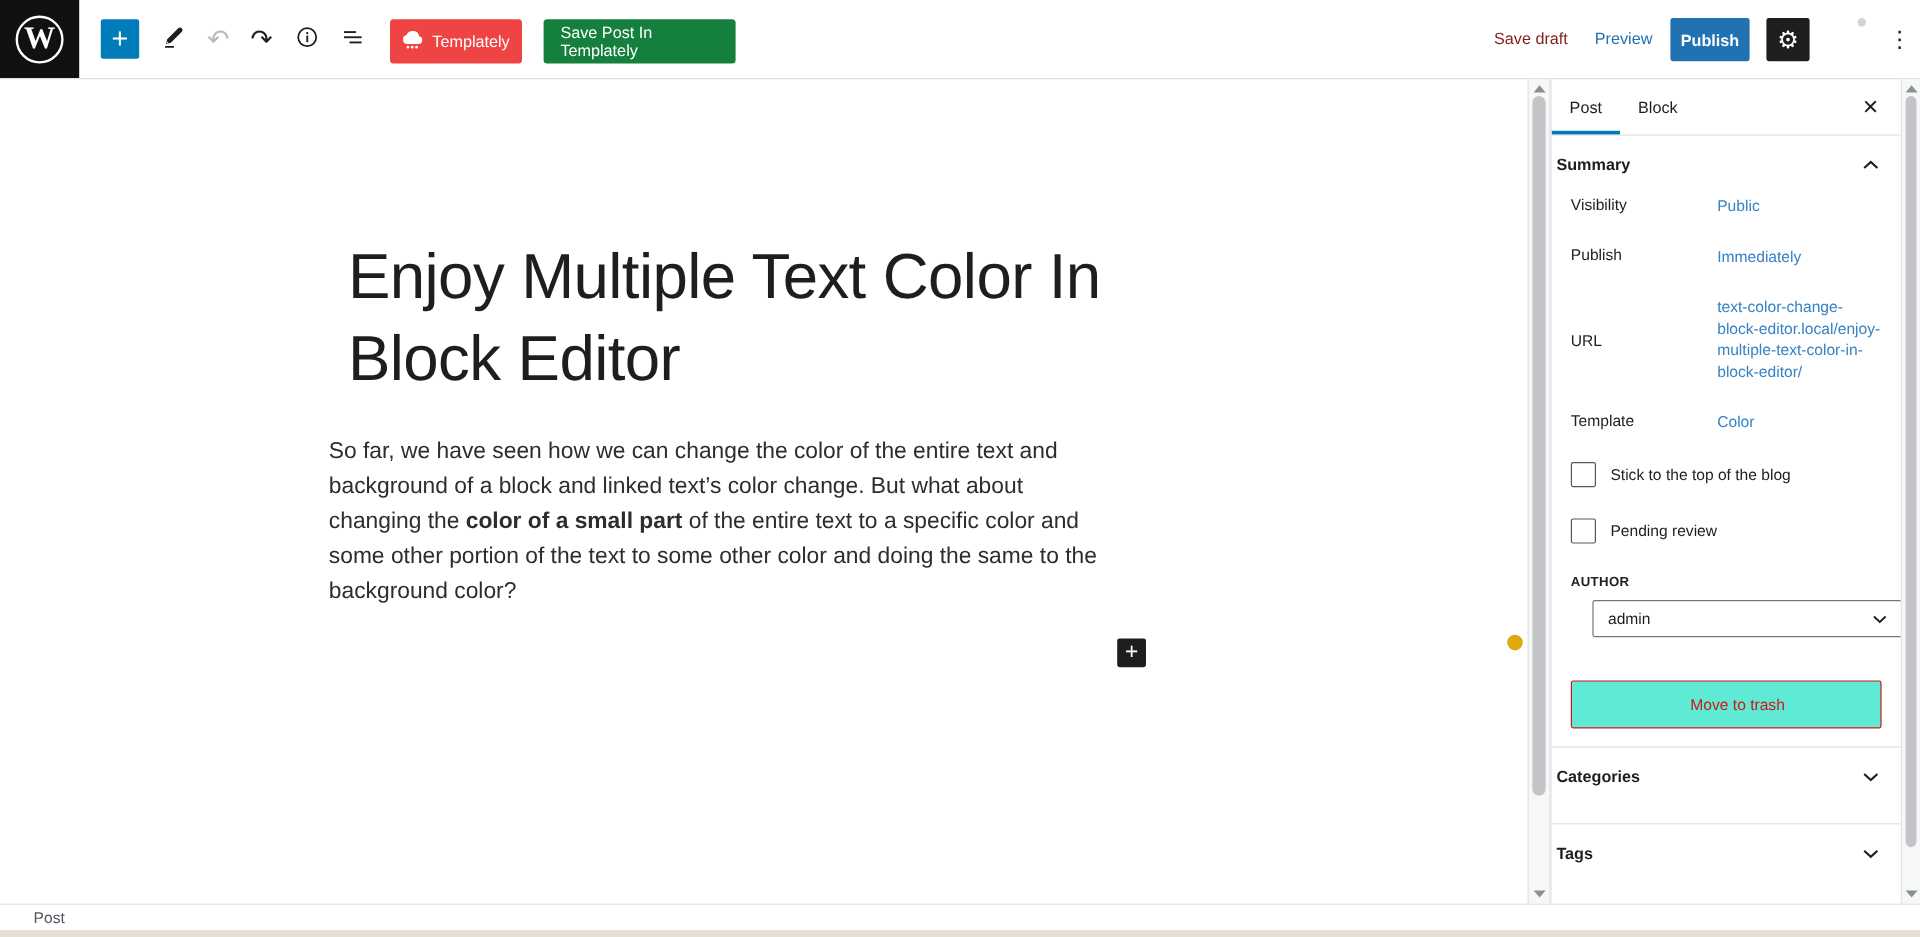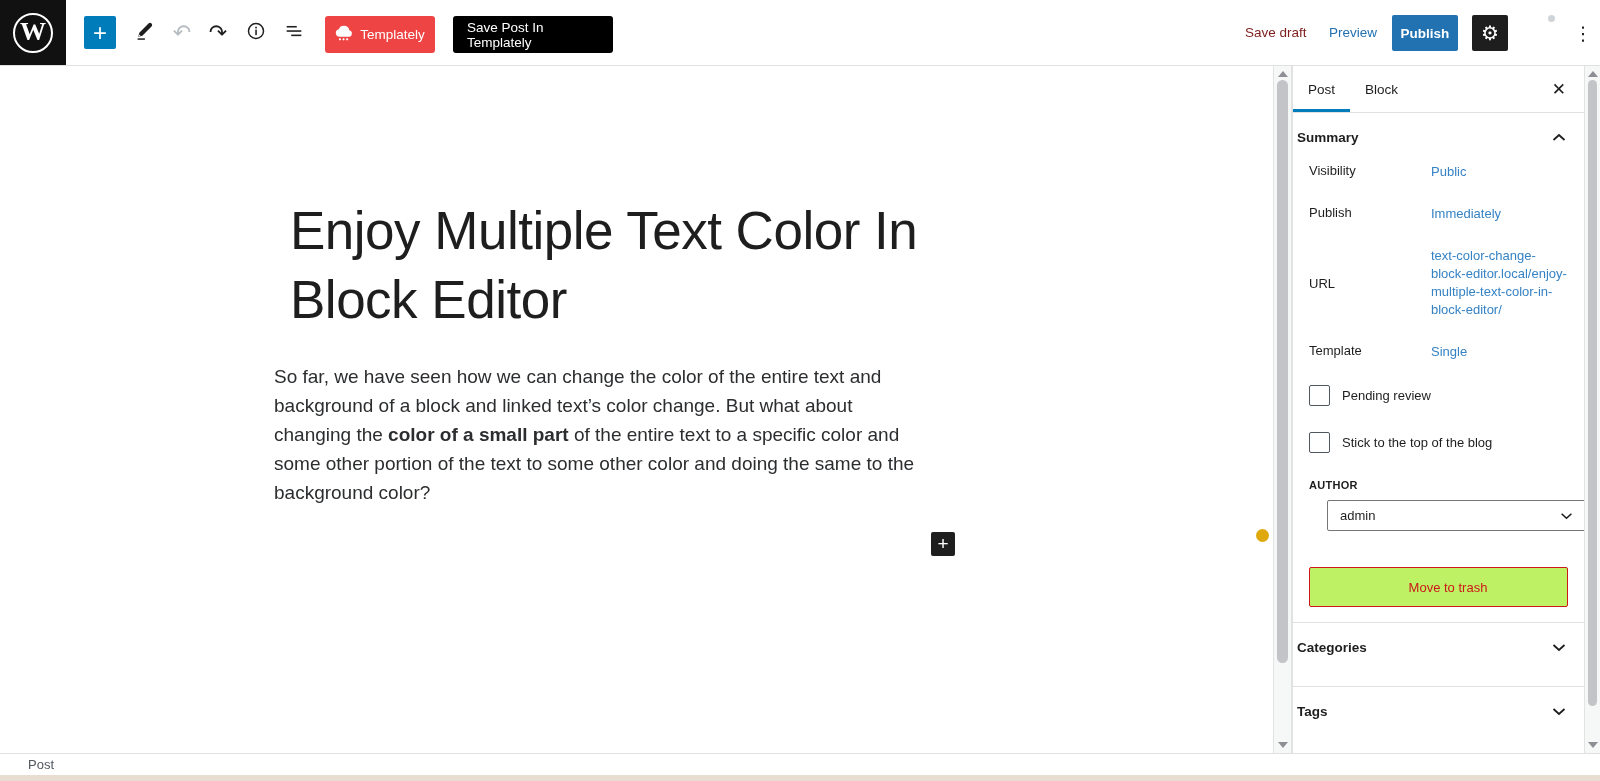--- a/index.html
+++ b/index.html
@@ -90,21 +90,21 @@
 
   .cbrow { display:flex; align-items:center; gap:12px; margin:0 0 26px 0; cursor:pointer; }
   .checkbox { width:21px; height:21px; border:1px solid #50575e; border-radius:2px; background:#fff; flex:none; }
   .cbrow .cblabel { font-size:13px; }
 
   #author-label { font-size:11px; font-weight:600; letter-spacing:0.3px; margin:14px 0 9px 0; }
   #author-select { width:100%; height:31px; border:1px solid #757575; border-radius:2px;
     display:flex; align-items:center; justify-content:space-between; padding:10px 12px; cursor:pointer;margin-left:18px; }
 
   #trash-btn { margin:36px 0 0 0; width:100%; height:40px; border:1px solid #cc1818; border-radius:2px;
-    background:#bef264; color:#cc1818; font-size:13px; display:flex; align-items:center;
+    background:#5eead4; color:#cc1818; font-size:13px; display:flex; align-items:center;
     justify-content:center; cursor:pointer;padding-left:19px; }
   .sect-divider { border-top:1px solid #e0e0e0; margin-top:15px; }
   .collapsed-panel .panel-header { font-weight:600; }
 
   
   #footer { left:0; top:753px; width:1600px; height:22px; background:#fff;
     border-top:1px solid #e0e0e0; z-index:35; display:flex; align-items:center; }
   #breadcrumb { margin-left:28px; font-size:13px; color:#50575e; }
   #bottom-strip { left:0; top:775px; width:1600px; height:6px; background:#e8ddd1; z-index:35; }
 </style>
@@ -163,21 +163,21 @@
         <svg width="18" height="18" viewBox="0 0 20 20">
             <path d="M10 2a6 6 0 0 1 5.9 5 3.6 3.6 0 0 1-.4 7.1H5a4.2 4.2 0 0 1-.8-8.3A6 6 0 0 1 10 2z" fill="#fff"></path>
             <circle cx="5.5" cy="17" r="1.2" fill="#fff"></circle>
             <circle cx="9.5" cy="17" r="1.2" fill="#fff"></circle>
             <circle cx="13.5" cy="17" r="1.2" fill="#fff"></circle>
           </svg>
       </span>
       <span>Templately</span>
     </div>
 
-    <div id="btn-savepost" class="abs ptly-btn" style="background:#000000">
+    <div id="btn-savepost" class="abs ptly-btn" style="background:#15803d">
       <span>Save Post In Templately</span>
     </div>
 
     <div id="save-draft" class="abs top-link" style="color:#7f1d1d">Save draft</div>
     <div id="preview" class="abs top-link" style="color:#2271b1">Preview</div>
 
     <div id="publish-btn" class="abs tb-btn" style="background:#2271b1">Publish</div>
 
     <div id="gear-btn" class="abs tb-btn">
       <span>⚙</span>
@@ -243,30 +243,30 @@
       <div class="srow">
         <div class="lbl">Publish</div>
         <div class="val blue">Immediately</div>
       </div>
       <div class="srow" id="row-url">
         <div class="lbl">URL</div>
         <div class="val blue">text-color-change-block-editor.local/enjoy-multiple-text-color-in-block-editor/</div>
       </div>
       <div class="srow">
         <div class="lbl">Template</div>
-        <div class="val blue">Single</div>
-      </div>
-
+        <div class="val blue">Color</div>
+      </div>
+
+      <div class="cbrow">
+        <div class="checkbox"></div>
+        <div class="cblabel">Stick to the top of the blog</div>
+      </div>
       <div class="cbrow">
         <div class="checkbox"></div>
         <div class="cblabel">Pending review</div>
-      </div>
-      <div class="cbrow">
-        <div class="checkbox"></div>
-        <div class="cblabel">Stick to the top of the blog</div>
       </div>
 
       <div id="author-label">AUTHOR</div>
       <div id="author-select">
         <span>admin</span>
         <span class="chev">
           <svg width="13" height="8" viewBox="0 0 14 9">
               <polyline points="1.5,2 7,7 12.5,2" fill="none" stroke="#1e1e1e" stroke-width="1.8"></polyline>
             </svg>
         </span>

